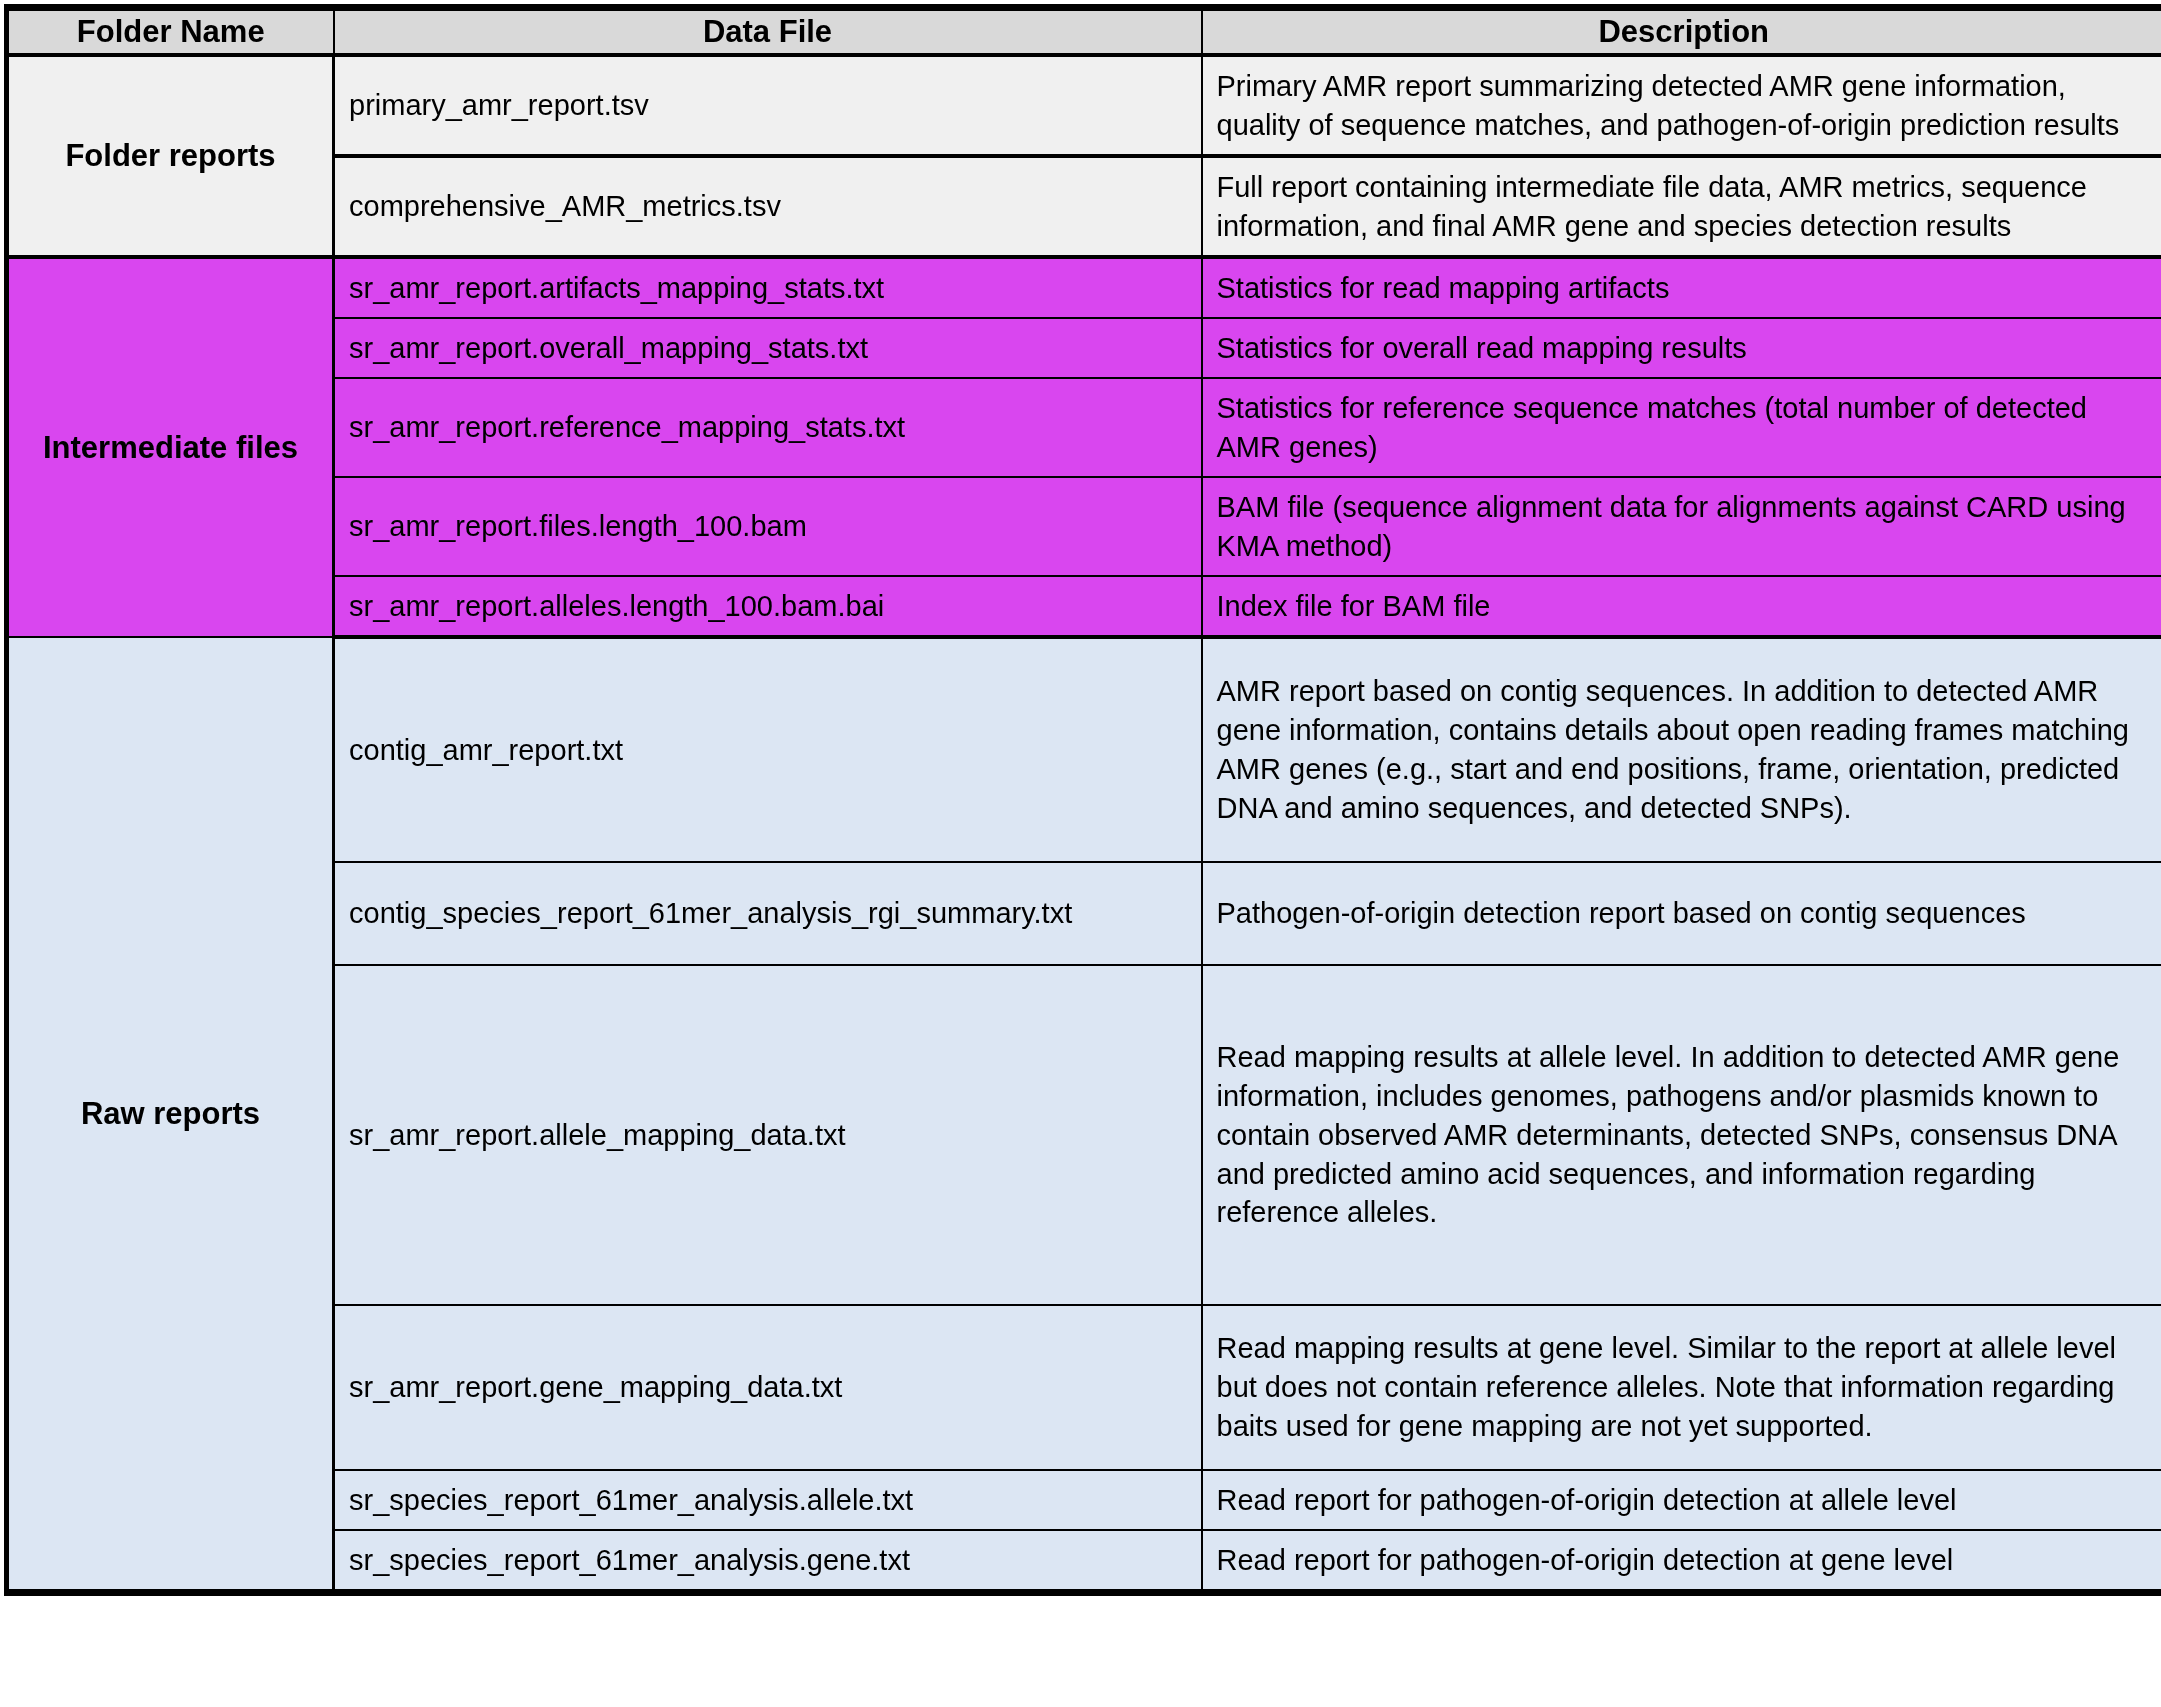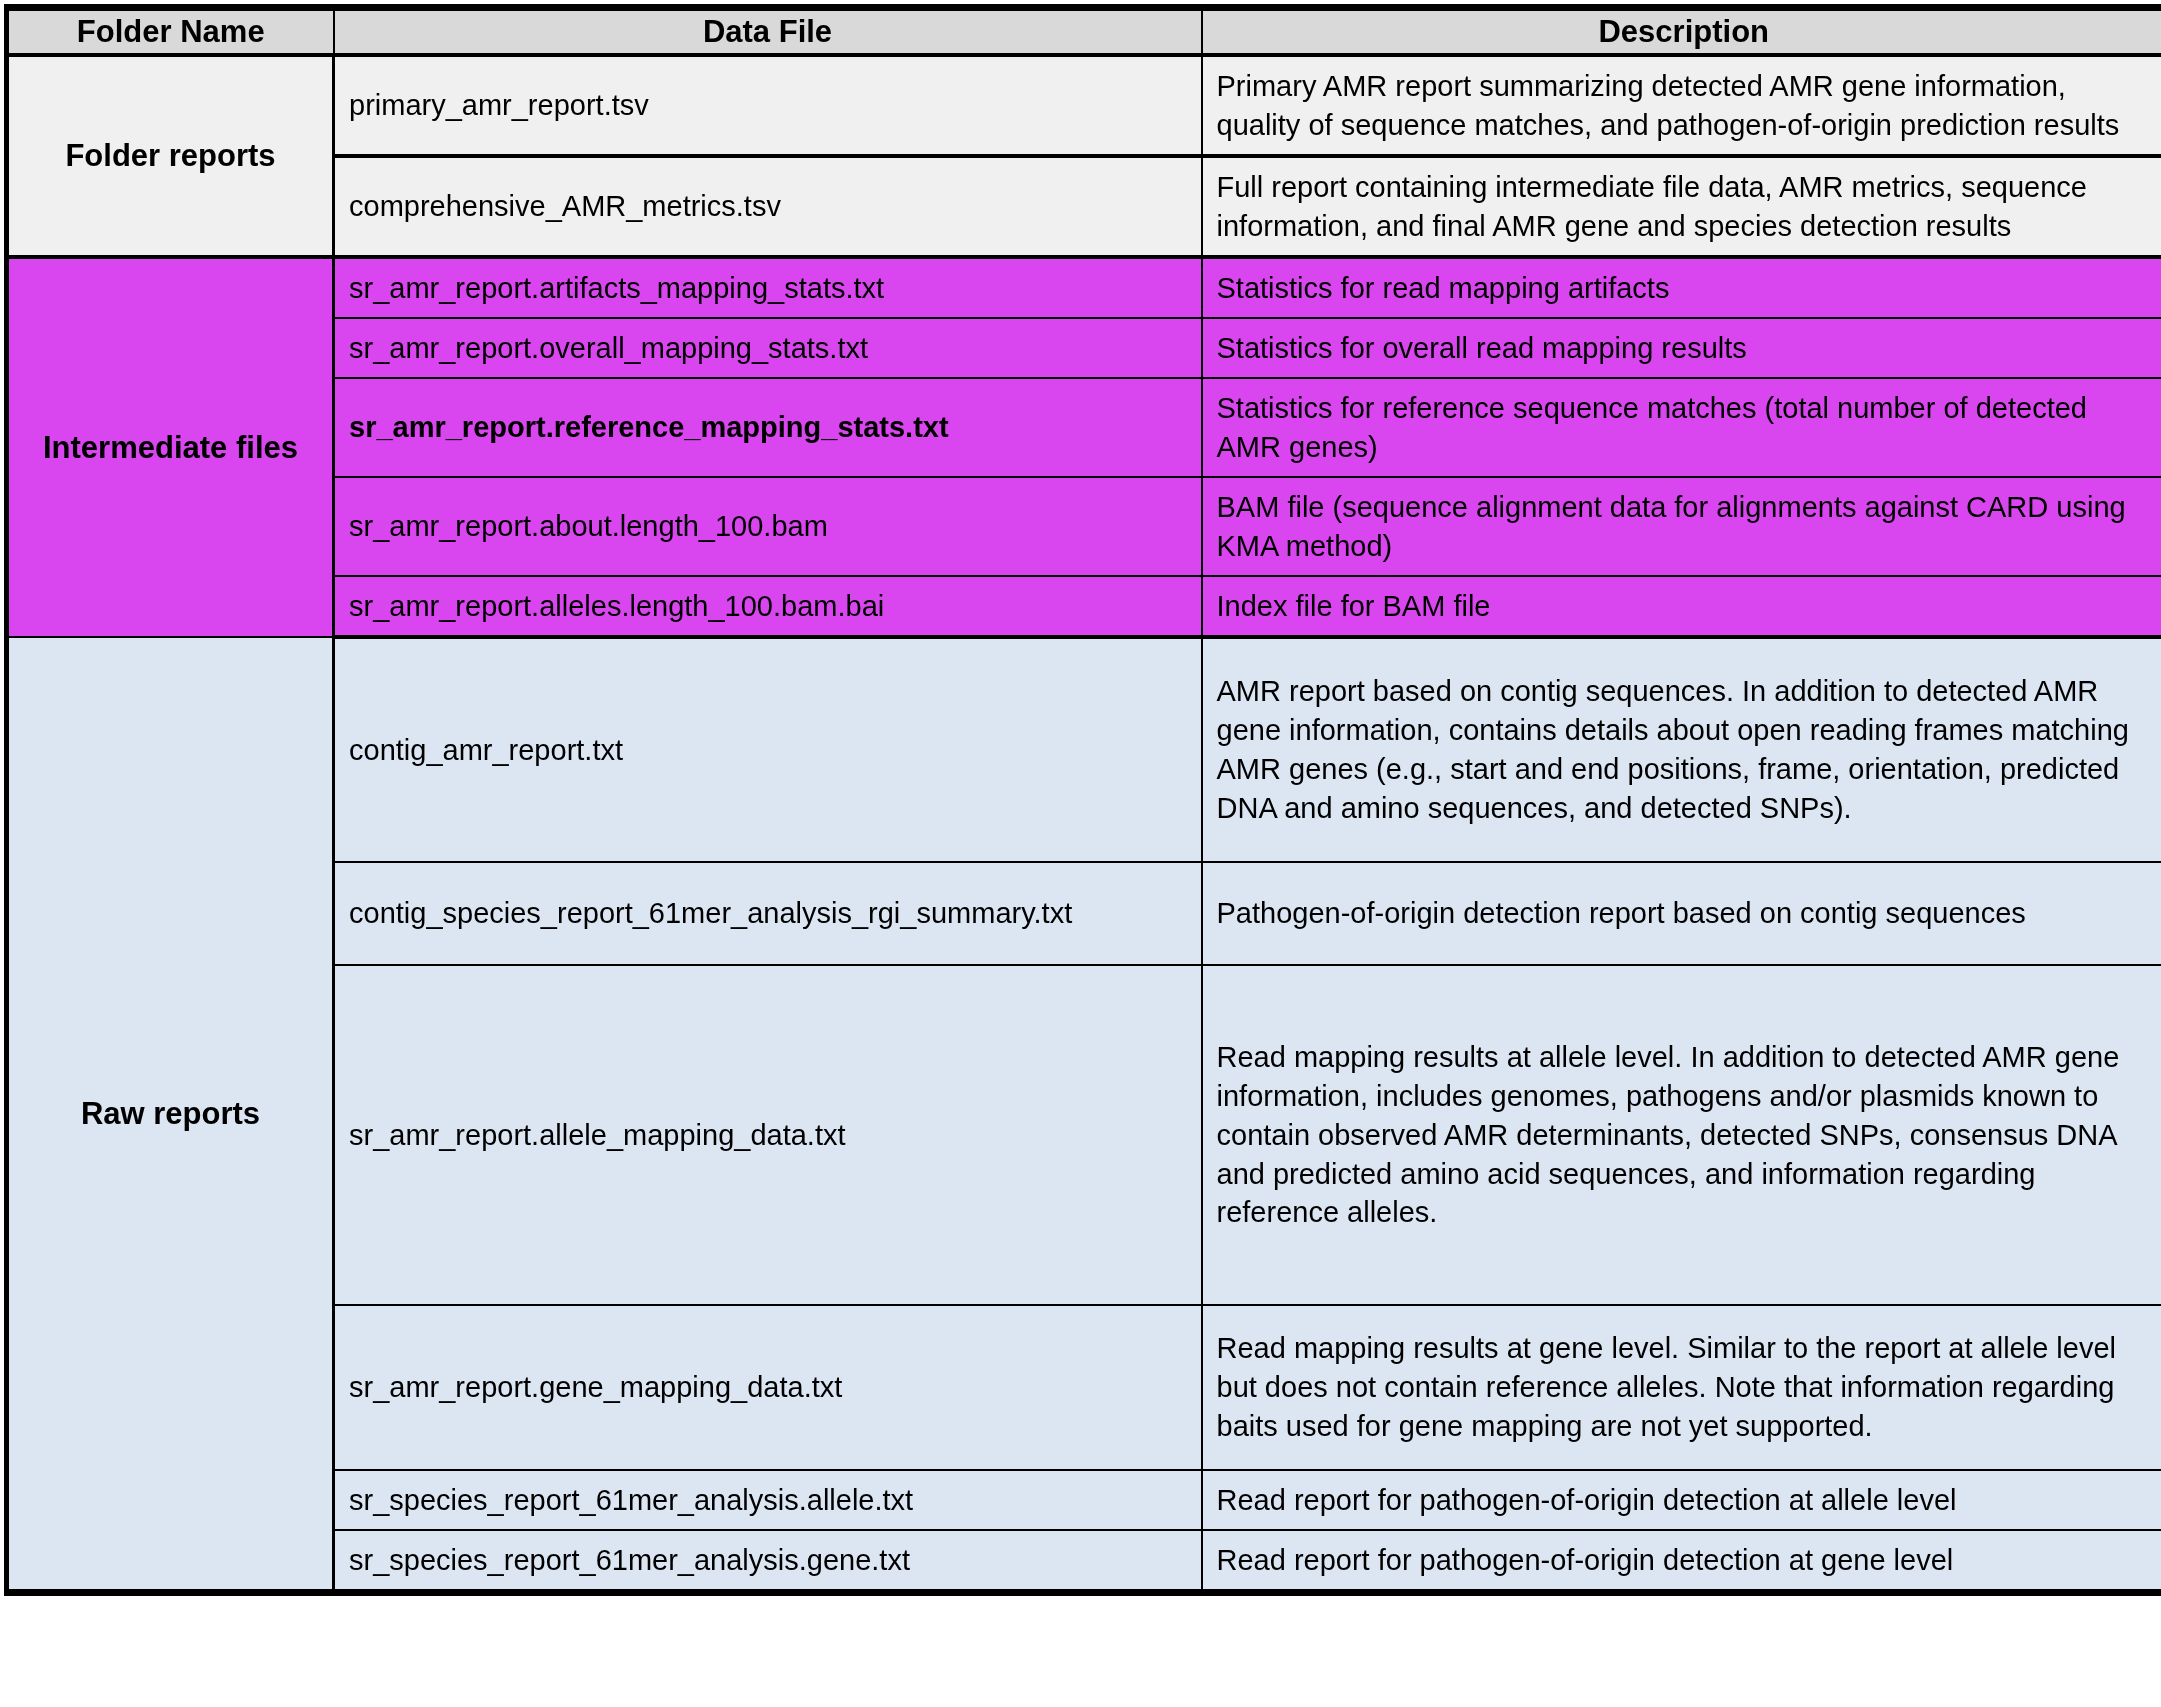--- a/index.html
+++ b/index.html
@@ -129,25 +129,25 @@
       <tr class="grp-inter">
         <td class="folder-cell" rowspan="5">Intermediate files</td>
         <td class="file-cell" style="height:59px;">sr_amr_report.artifacts_mapping_stats.txt</td>
         <td class="desc-cell">Statistics for read mapping artifacts</td>
       </tr>
       <tr class="grp-inter">
         <td class="file-cell" style="height:59px;">sr_amr_report.overall_mapping_stats.txt</td>
         <td class="desc-cell">Statistics for overall read mapping results</td>
       </tr>
       <tr class="grp-inter">
-        <td class="file-cell" style="height:81px;font-weight:bold;">sr_amr_report.reference_mapping_stats.txt</td>
+        <td class="file-cell" style="height:81px;">sr_amr_report.reference_mapping_stats.txt</td>
         <td class="desc-cell">Statistics for reference sequence matches (total number of detected AMR genes)</td>
       </tr>
       <tr class="grp-inter">
-        <td class="file-cell" style="height:81px;">sr_amr_report.about.length_100.bam</td>
+        <td class="file-cell" style="height:81px;">sr_amr_report.files.length_100.bam</td>
         <td class="desc-cell">BAM file (sequence alignment data for alignments against CARD using KMA method)</td>
       </tr>
       <tr class="grp-inter grp-inter-last">
         <td class="file-cell" style="height:59px;">sr_amr_report.alleles.length_100.bam.bai</td>
         <td class="desc-cell">Index file for BAM file</td>
       </tr>
 
       <tr class="grp-raw">
         <td class="folder-cell" rowspan="6">Raw reports</td>
         <td class="file-cell" style="height:225px;">contig_amr_report.txt</td>

